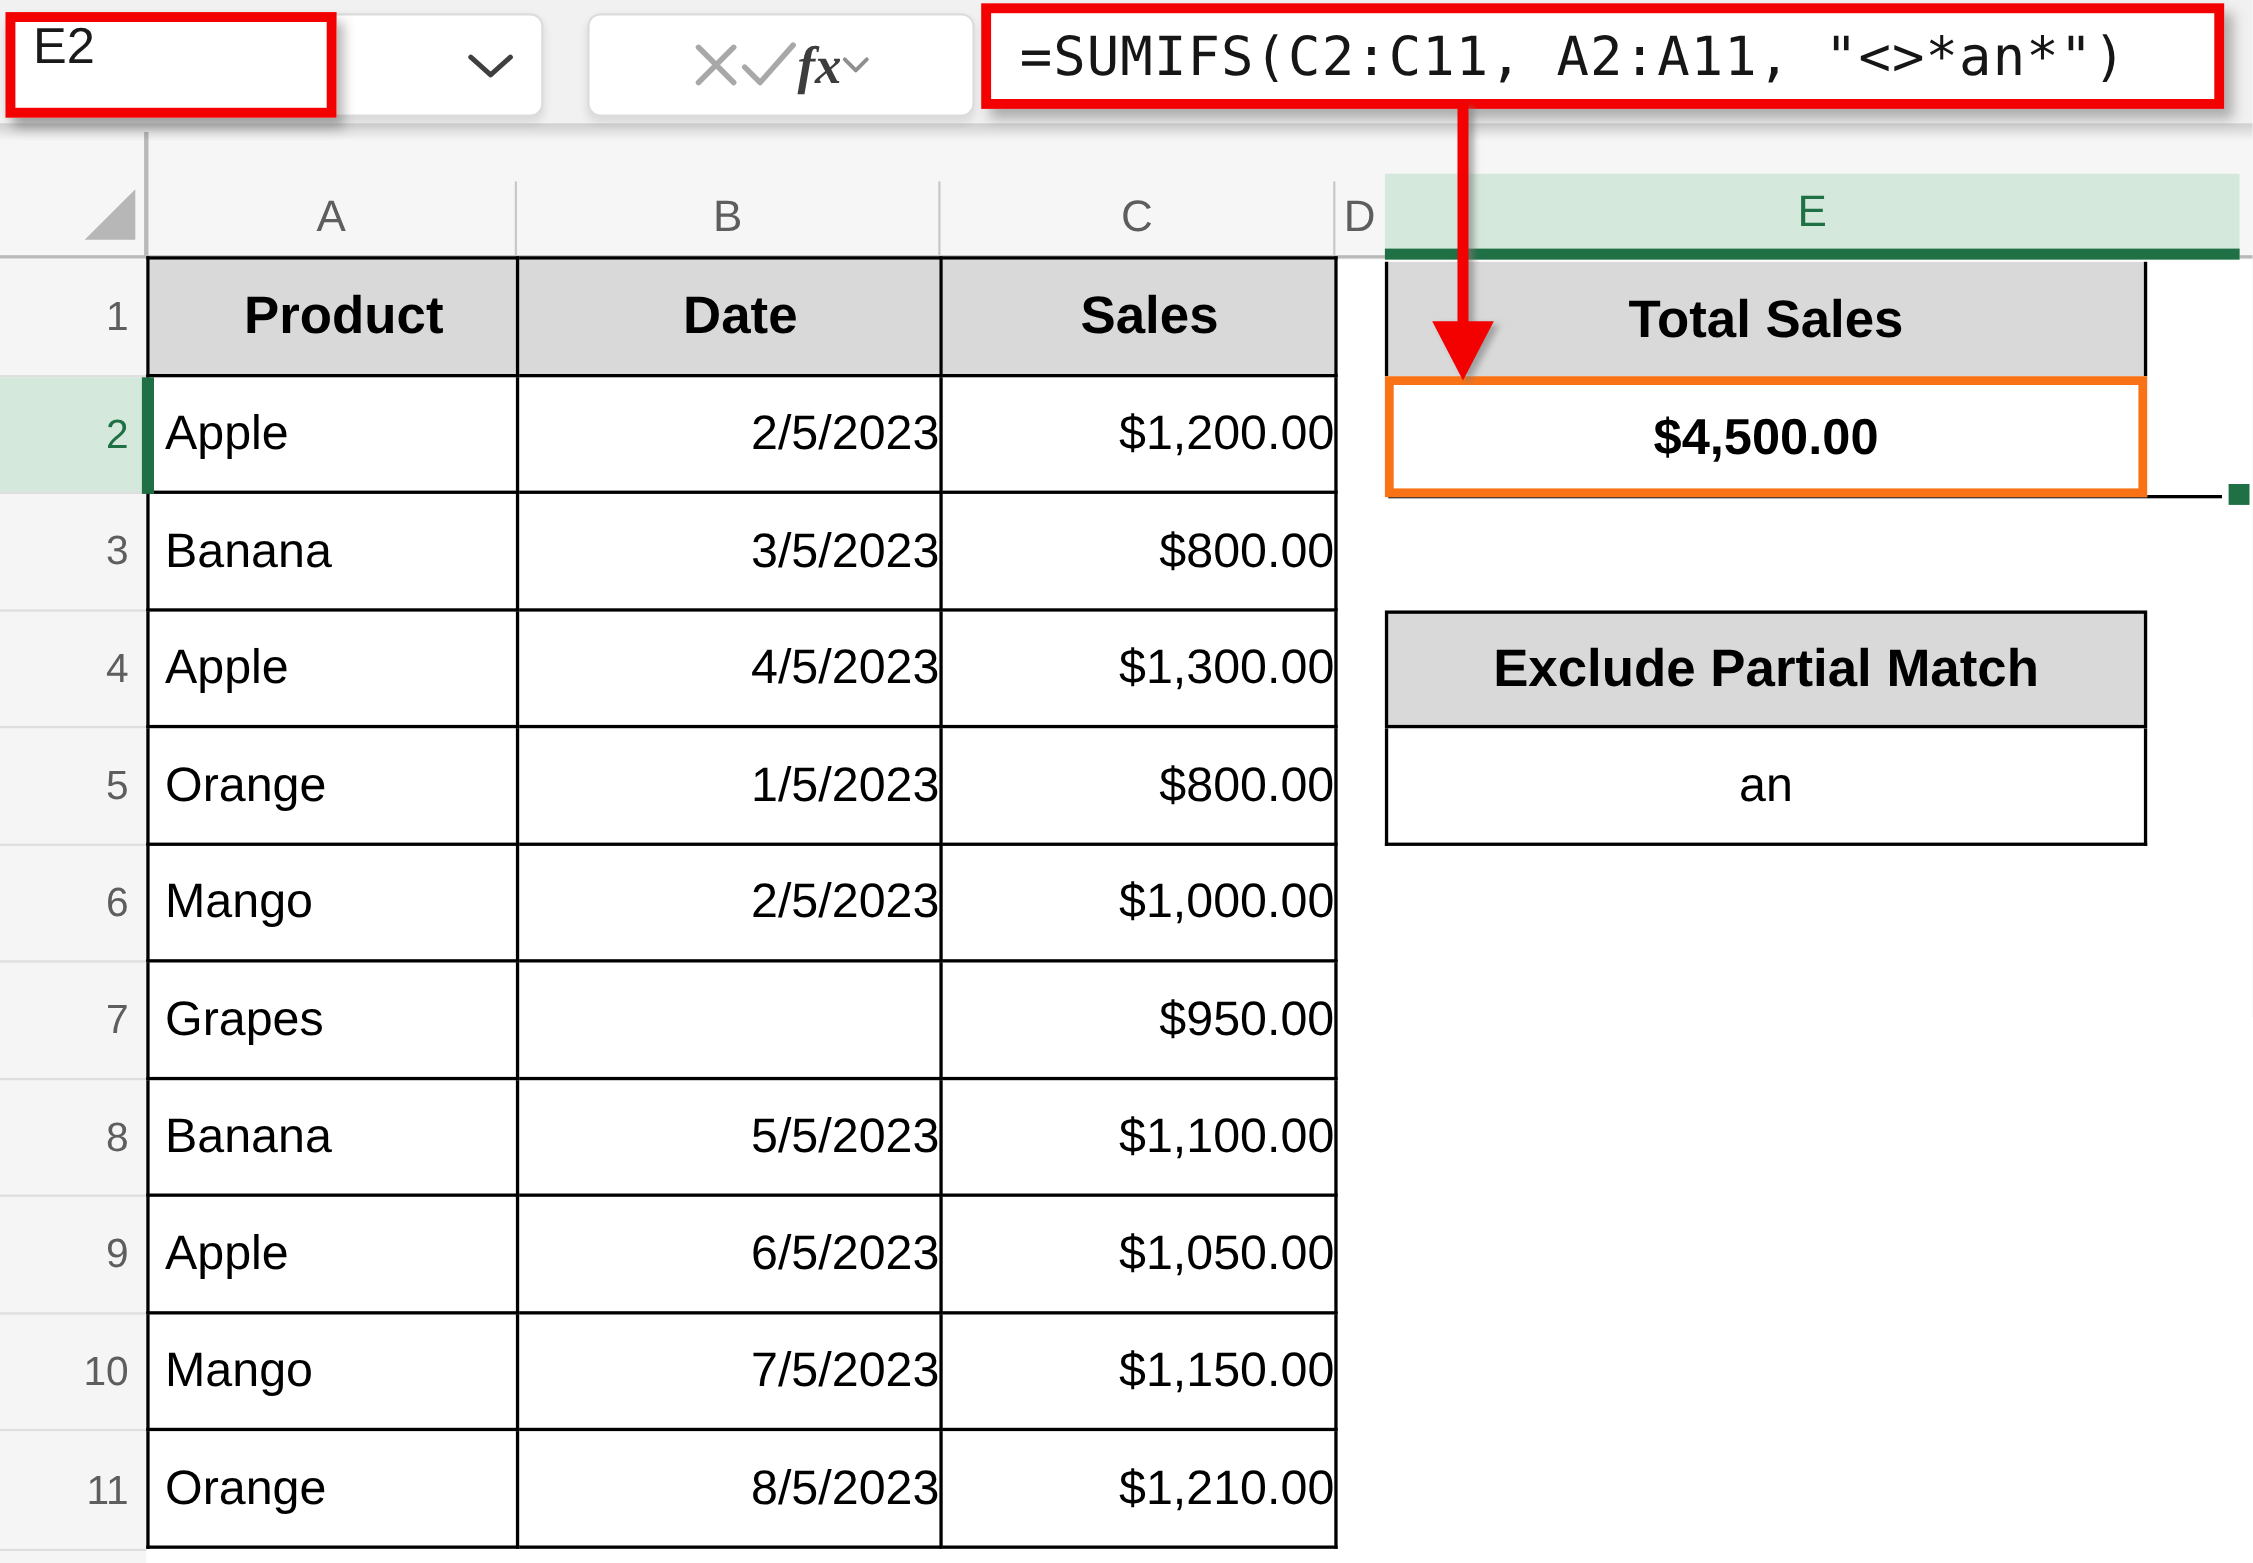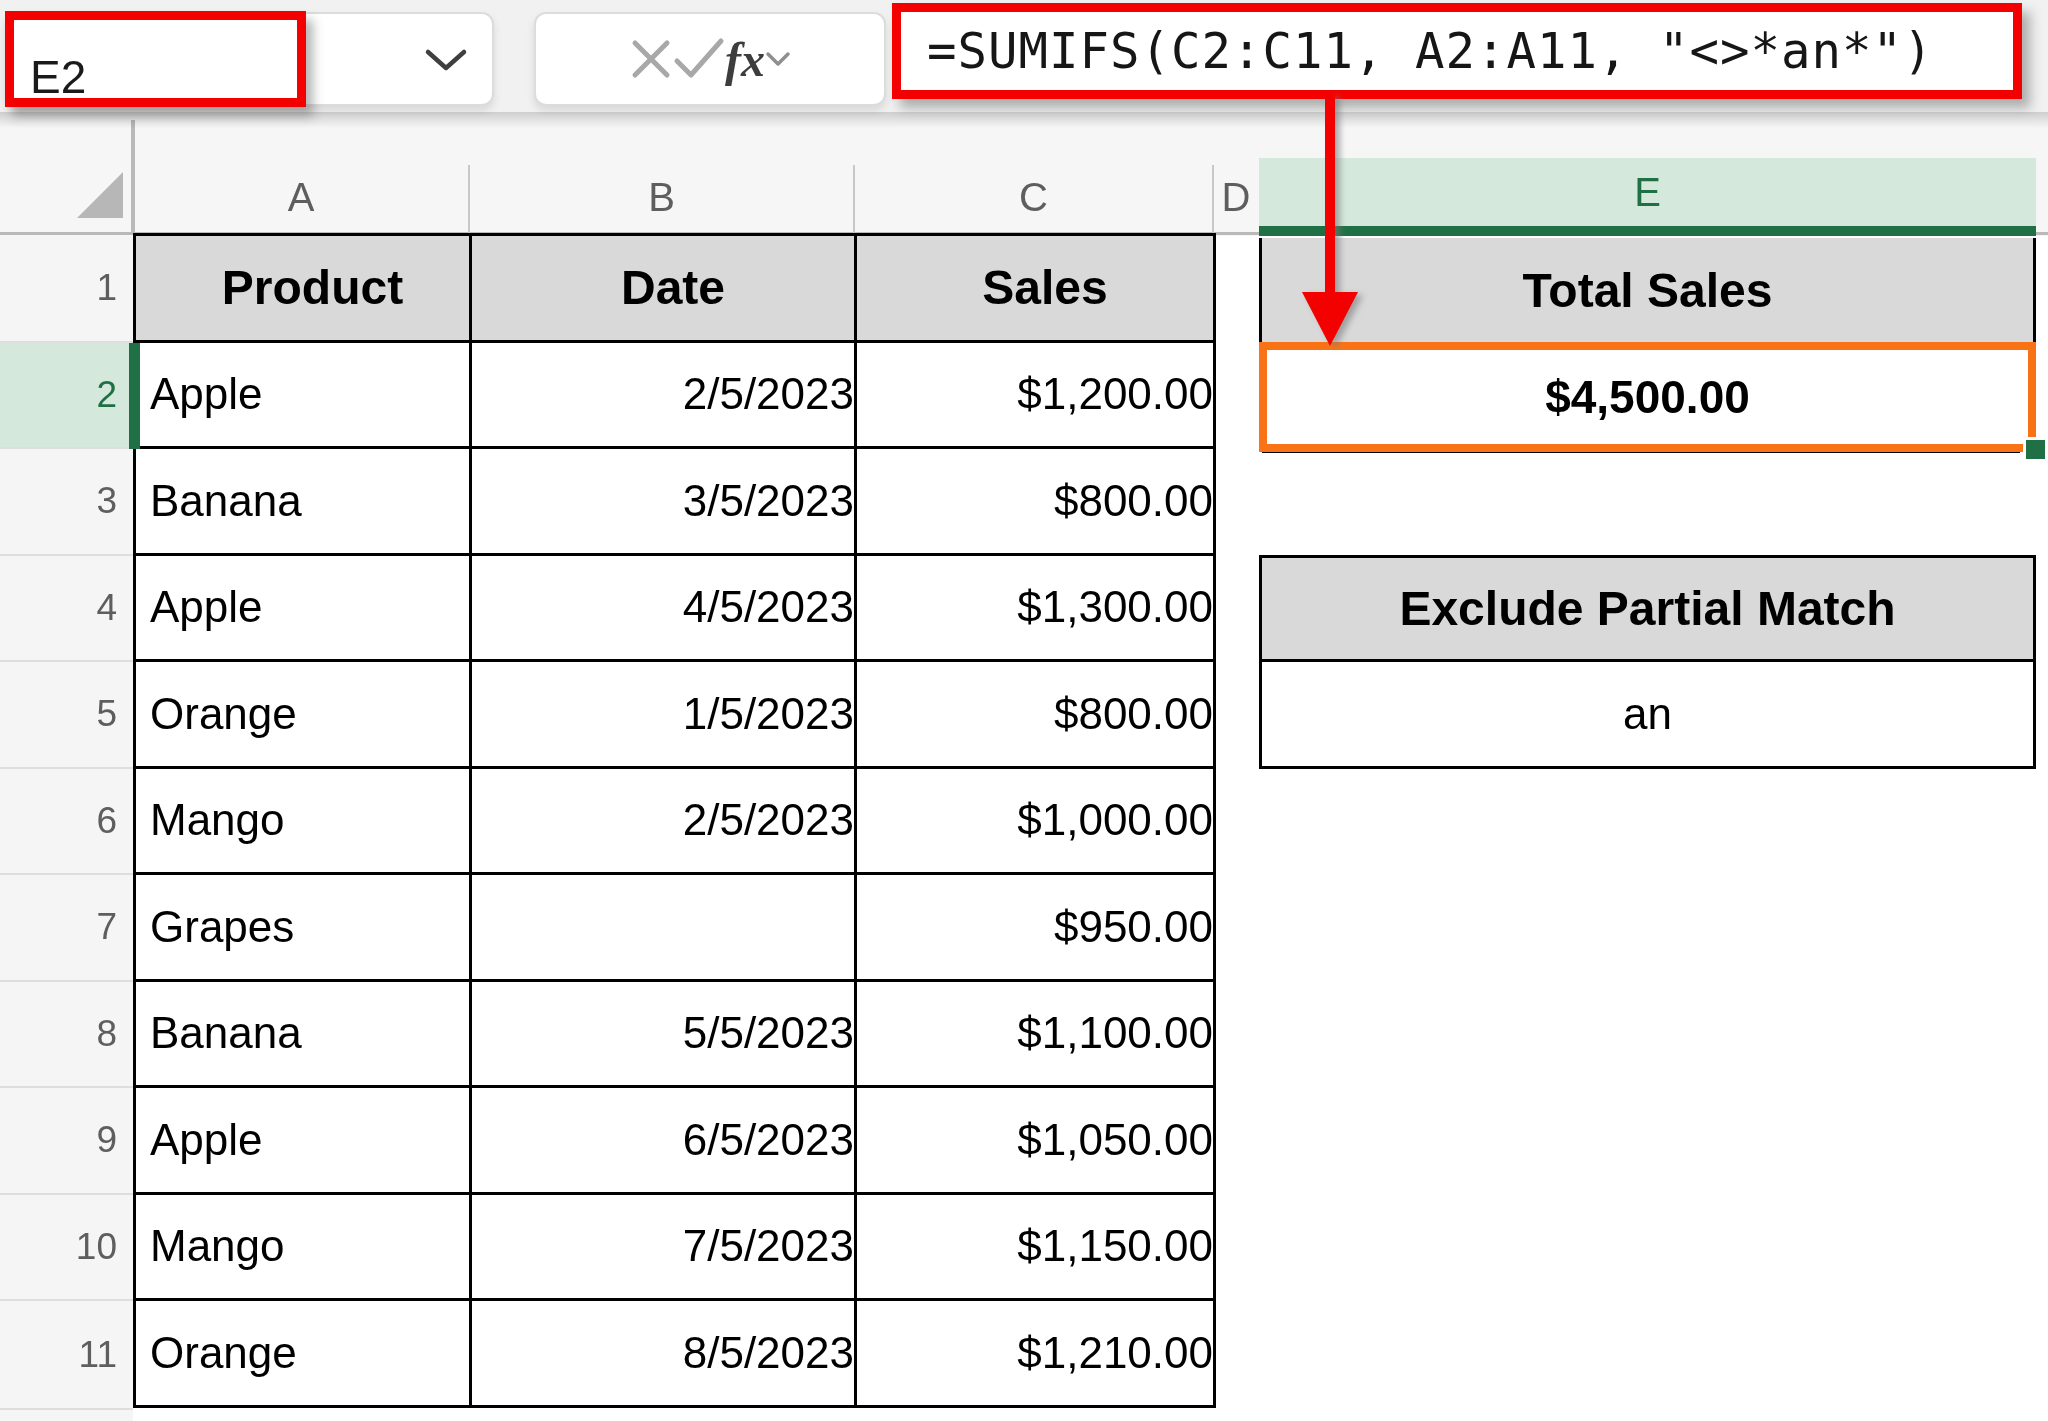--- a/index.html
+++ b/index.html
@@ -5,21 +5,21 @@
   html,body{margin:0;padding:0;background:#e8e8e8;}
   #screen{position:relative;width:2048px;height:1421px;background:#ffffff;overflow:hidden;
           font-family:"Liberation Sans",sans-serif;-webkit-font-smoothing:antialiased;}
 
   
   .topbar{position:absolute;left:0;top:0;width:2048px;height:112px;background:#f1f1f1;z-index:5;}
   .topbar-shadow{position:absolute;left:0;top:112px;width:2048px;height:16px;z-index:4;
           background:linear-gradient(to bottom,rgba(0,0,0,0.16),rgba(0,0,0,0));}
   .namebox{position:absolute;left:6px;top:12px;width:488px;height:94px;background:#ffffff;
           border:2px solid #dcdcdc;border-radius:12px;box-sizing:border-box;
-          box-shadow:0 5px 9px rgba(0,0,0,0.10);display:flex;align-items:flex-end;}
+          box-shadow:0 5px 9px rgba(0,0,0,0.10);display:flex;align-items:flex-start;}
   .namebox-text{font-size:46px;color:#1a1a1a;padding-left:22px;}
   .namebox-chevron{position:absolute;right:24px;top:32px;}
   .red-overlay{position:absolute;border:9px solid #f30000;box-sizing:border-box;z-index:8;
           box-shadow:7px 9px 10px rgba(90,90,90,0.45);}
   .namebox-red{left:5px;top:11px;width:301px;height:96px;}
   .btngroup{position:absolute;left:534px;top:12px;width:352px;height:94px;background:#ffffff;
           border:2px solid #dcdcdc;border-radius:12px;box-sizing:border-box;
           box-shadow:0 5px 9px rgba(0,0,0,0.10);display:flex;align-items:center;
           justify-content:center;padding:0 14px;}
   .fx-label{font-family:"Liberation Serif",serif;font-style:italic;font-size:48px;color:#3d3d3d;font-weight:bold;}
@@ -48,21 +48,21 @@
 
   
   .gridtable{position:absolute;left:133px;top:233px;border-collapse:collapse;z-index:3;}
   .gridtable td,.gridtable th{border:3px solid #000;padding:0;box-sizing:border-box;
           font-size:44px;color:#000;background:#fff;overflow:hidden;white-space:nowrap;}
   .gridtable th{background:#d9d9d9;font-weight:bold;font-size:48px;text-align:center;padding-left:20px;}
   .gridtable td.al{ text-align:left;  padding-left:14px; }
   .gridtable td.ar{ text-align:right; }
 
   
-  .ecell{position:absolute;left:1259px;width:777px;box-sizing:border-box;display:flex;
+  .ecell{position:absolute;left:1259px;width:693px;box-sizing:border-box;display:flex;
           align-items:center;justify-content:center;z-index:3;}
   .e-total-label{top:238px;height:104px;background:#d9d9d9;border-left:3px solid #000;
           border-right:3px solid #000;font-weight:bold;font-size:48px;}
   .e-total-value{top:342px;height:110px;background:#fff;border:8px solid #f97316;font-size:46px;z-index:6;font-weight:bold;}
   .e2-underline{position:absolute;left:1262px;top:450px;width:758px;height:3px;background:#000;z-index:5;}
   .fill-handle{position:absolute;left:2026px;top:440px;width:19px;height:19px;background:#1f7145;
           box-shadow:0 0 0 3px #ffffff;z-index:7;}
   .e-crit-label{top:555px;height:107px;background:#d9d9d9;border:3px solid #000;
           font-weight:bold;font-size:48px;}
   .e-crit-value{top:662px;height:107px;background:#fff;border:3px solid #000;border-top:none;font-size:44px;}

